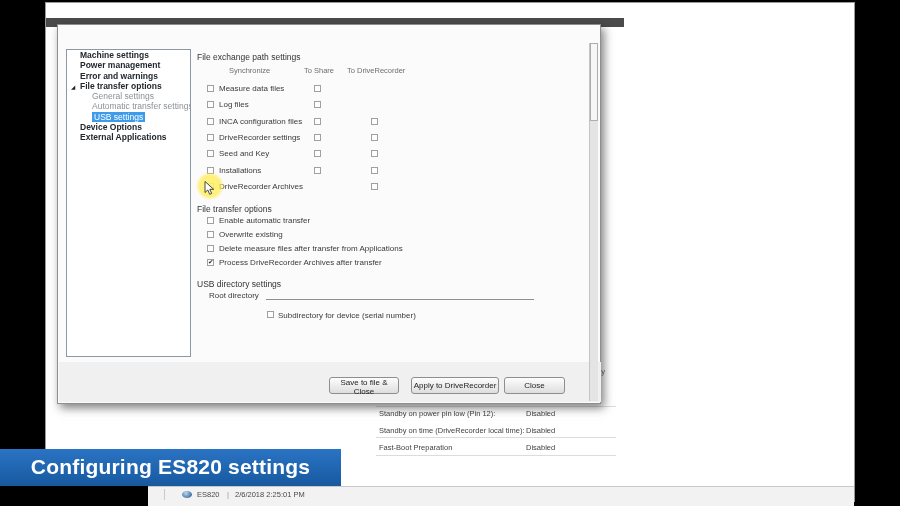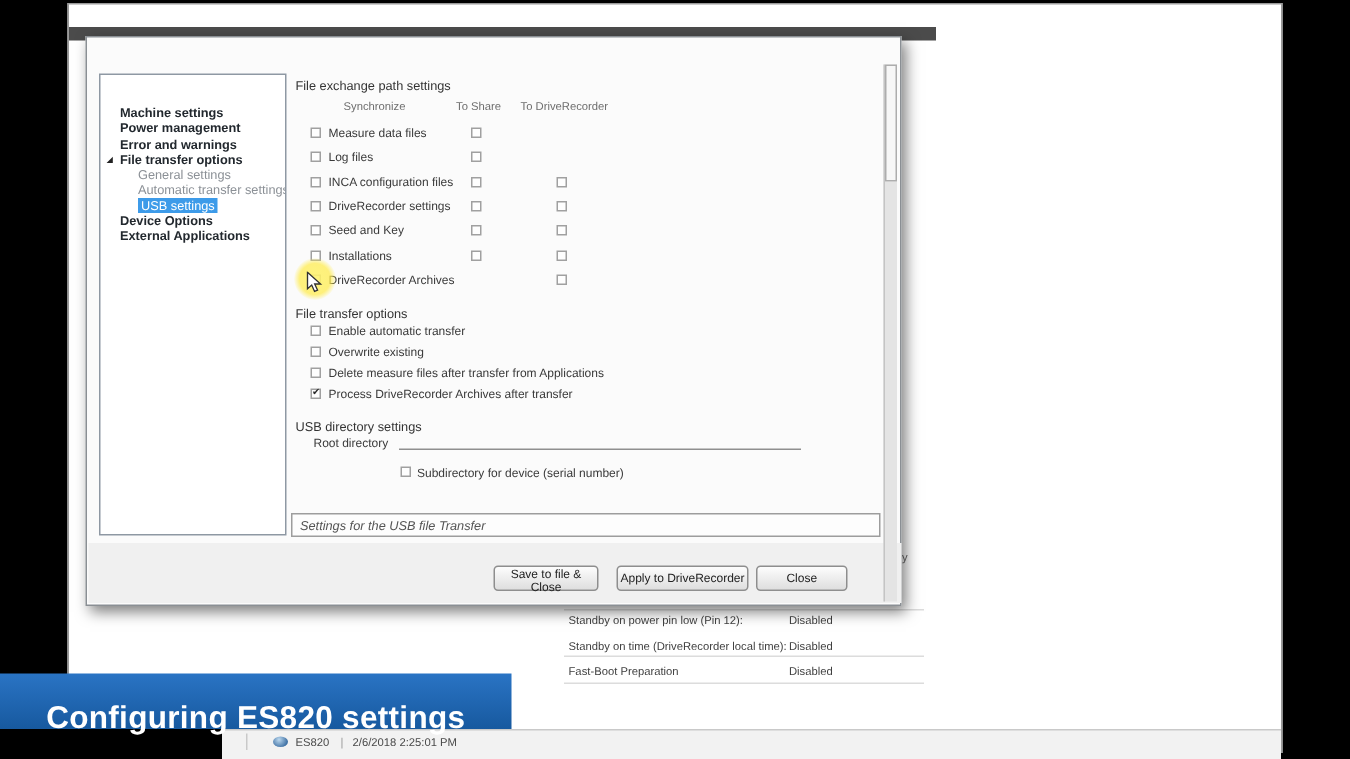--- a/index.html
+++ b/index.html
@@ -40,21 +40,21 @@
   .dlg-icon{position:absolute;left:6px;top:4px;width:9px;height:9px;border-radius:50%;
     background:radial-gradient(circle at 35% 30%,#aee0f5,#2d7fb5 70%);}
   .dlg-title{position:absolute;left:19px;top:3px;font-size:8.5px;color:#2b2b2b;white-space:nowrap;}
   .dlg-btn{position:absolute;top:1px;width:18px;height:12px;background:linear-gradient(#fdfdfd,#d2d2d2);
     border:1px solid #9a9a9a;border-radius:0 0 2px 2px;font-size:7px;line-height:11px;text-align:center;
     color:#444;box-sizing:border-box;}
   .dlg-min{left:468px;} .dlg-max{left:488px;}
   .dlg-close{left:508px;width:25px;background:linear-gradient(#f3b48e,#d4572f);border-color:#a34a26;color:#fff;}
 
   .tree-panel{position:absolute;left:8px;top:24px;width:125px;height:308px;background:#fff;
-    border:1px solid #8e98a3;box-sizing:border-box;padding-top:20px;overflow:hidden;}
+    border:1px solid #8e98a3;box-sizing:border-box;padding-top:0;overflow:hidden;}
   .tree-item{position:relative;font-size:8.5px;line-height:10.3px;white-space:nowrap;color:#22282e;}
   .tree-item.lvl1{padding-left:13px;font-weight:bold;}
   .tree-item.lvl2{padding-left:25px;color:#8b9096;font-weight:normal;}
   .tree-item .tw{position:absolute;left:4px;top:1px;font-size:5.5px;color:#222;font-weight:normal;}
   .tree-item.sel .tl{background:#3d9be9;color:#fff;padding:0 2px;}
 
   .sec-h{position:absolute;left:139px;font-size:8.5px;color:#333;white-space:nowrap;}
   .col-h{position:absolute;font-size:7.5px;color:#6e6e6e;white-space:nowrap;}
   .cb{position:absolute;width:7px;height:7px;background:#fefefe;border:1px solid #a0a0a0;
     box-sizing:border-box;font-size:7px;line-height:6px;color:#333;text-align:center;}
@@ -75,21 +75,21 @@
   .fb1{left:271px;width:70px;} .fb2{left:353px;width:88px;} .fb3{left:446px;width:61px;}
   .dlg-scroll{position:absolute;left:531px;top:18px;width:9px;height:358px;background:#e4e4e4;
     border-left:1px solid #c4c4c4;box-sizing:border-box;}
   .dlg-scroll .thumb{position:absolute;left:0;top:0;width:8px;height:78px;background:#f7f7f7;
     border:1px solid #adadad;box-sizing:border-box;}
 
   
   .banner-black{position:absolute;left:0;top:484px;width:148px;height:22px;background:#000;}
   .banner{position:absolute;left:0;top:449px;width:341px;height:37px;
     background:linear-gradient(#2a74c4,#17599f);color:#fff;text-align:center;}
-  .banner span{display:inline-block;margin-top:18px;font-size:21px;font-weight:bold;letter-spacing:0.2px;}
+  .banner span{display:inline-block;margin-top:6px;font-size:21px;font-weight:bold;letter-spacing:0.2px;}
   .watermark{position:absolute;left:8px;top:467px;font-size:27px;font-weight:bold;
     color:rgba(208,214,222,0.82);letter-spacing:0.5px;white-space:nowrap;}
   .cursor-glow{position:absolute;left:196px;top:172px;width:28px;height:28px;border-radius:50%;
     background:radial-gradient(circle,rgba(255,244,120,0.95) 0%,rgba(255,236,80,0.75) 52%,rgba(255,236,80,0) 72%);}
   .cursor{position:absolute;left:204px;top:181px;}
 </style>
 </head>
 <body>
 
 <div class="stage">
@@ -197,23 +197,20 @@
           <span class="lbl">Process DriveRecorder Archives after transfer</span>
         </div>
       </div>
 
     <div class="sec-h" style="top:254px">USB directory settings</div>
     <div class="root-label">Root directory</div>
     <input class="root-input" value="" style="">
     <span class="cb" style="left:209px;top:286px" id="subdir-cb"></span>
     <span class="subdir-lbl">Subdirectory for device (serial number)</span>
 
-    <div class="status-box">
-      <span>Settings for the USB file Transfer</span>
-    </div>
 
     <div class="dlg-footer"></div>
     <button class="fbtn fb1">Save to file &amp; Close</button>
     <button class="fbtn fb2">Apply to DriveRecorder</button>
     <button class="fbtn fb3">Close</button>
 
     <div class="dlg-scroll">
       <div class="thumb"></div>
     </div>
   </div>

